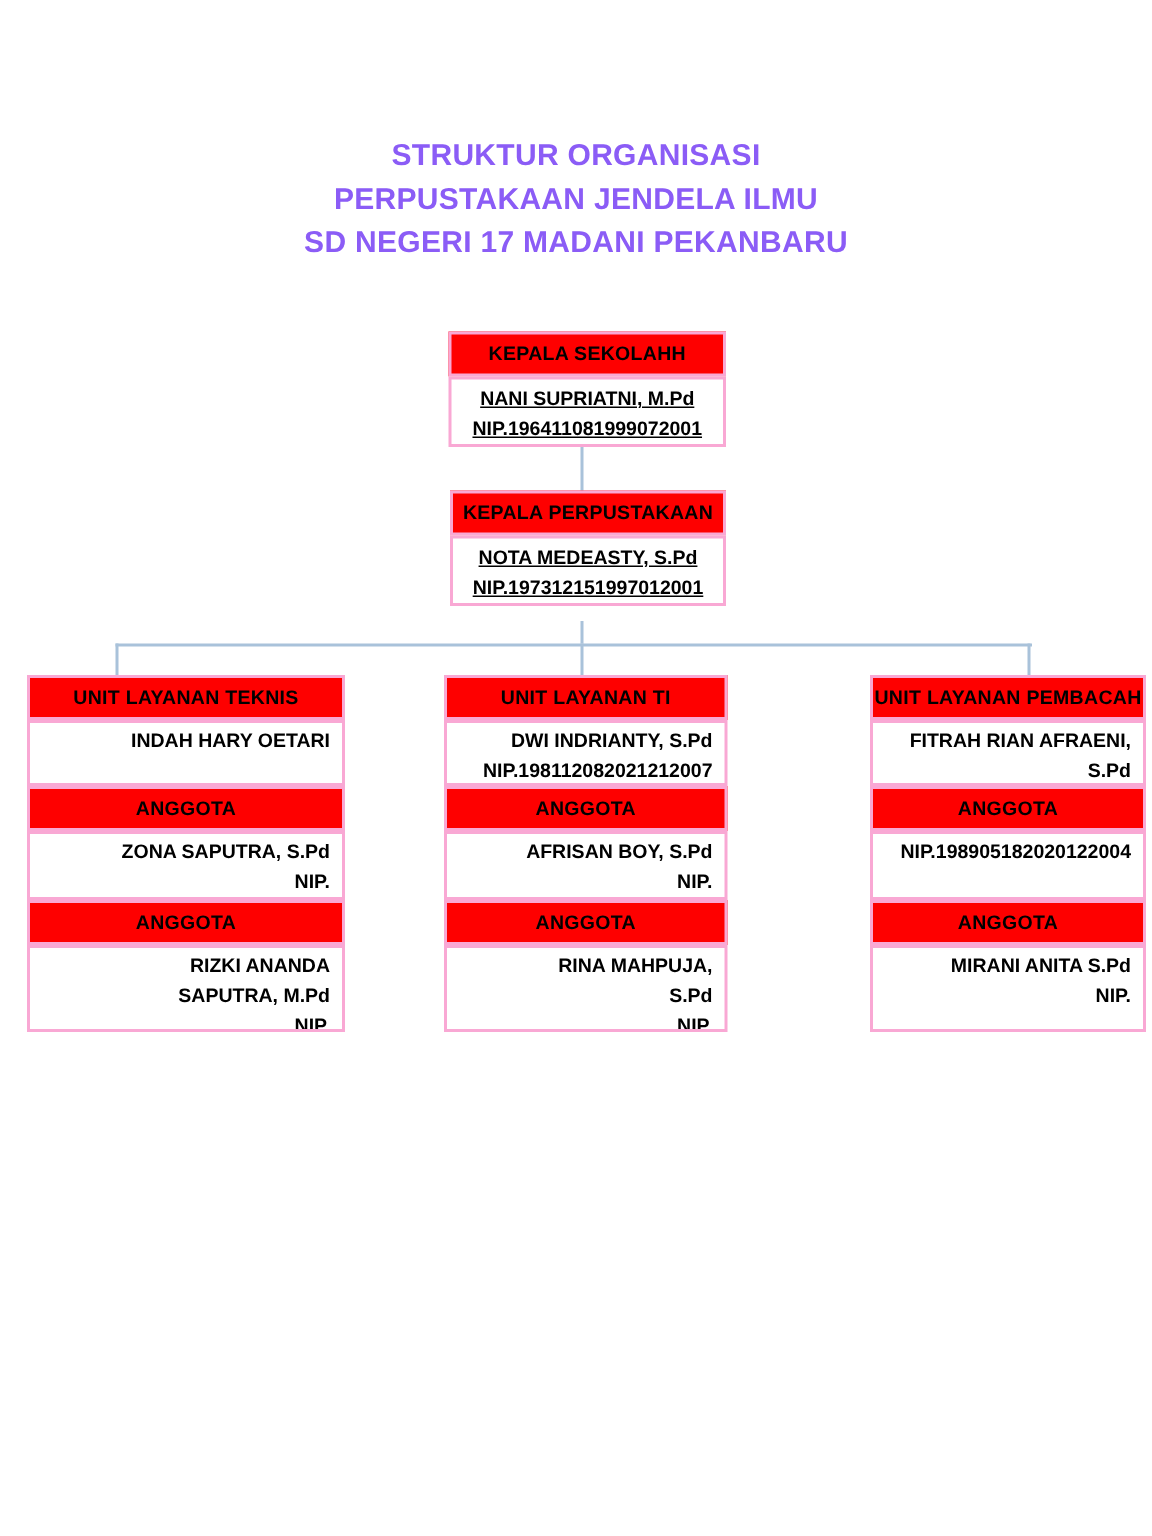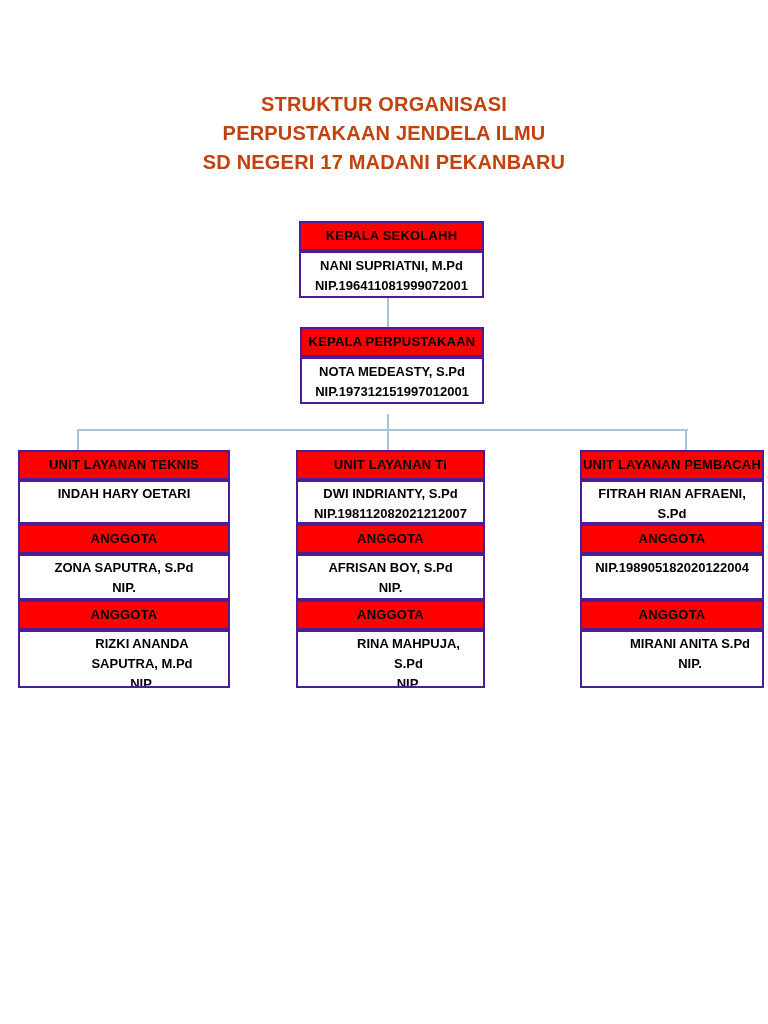--- a/index.html
+++ b/index.html
@@ -3,33 +3,33 @@
 <meta charset="utf-8">
 <style>
   html,body{margin:0;padding:0;background:#ffffff;}
   .page{
     position:relative;width:768px;height:1024px;background:#ffffff;
     font-family:"Liberation Sans",sans-serif;font-weight:bold;color:#000;
     overflow:hidden;
   }
   .title{
     position:absolute;left:0;top:90px;width:768px;text-align:center;
-    font-size:20px;line-height:29px;color:#c2410c;letter-spacing:0.2px;
+    font-size:20px;line-height:29px;color:#8b5cf6;letter-spacing:0.2px;
   }
   .box{position:absolute;box-sizing:border-box;}
   .seg{
-    box-sizing:border-box;border:2px solid #4c1d95;background:#fff;
+    box-sizing:border-box;border:2px solid #f9a8d4;background:#fff;
     overflow:hidden;
   }
   .seg.hdr{
     background:#fe0000;color:#000;text-align:center;
     height:30px;line-height:26px;font-size:13px;letter-spacing:0.2px;
   }
-  .seg.body{font-size:13px;line-height:20px;padding:2px 8px;text-align:center;}
-  .seg.body.center{text-align:center;}
+  .seg.body{font-size:13px;line-height:20px;padding:2px 8px;text-align:right;}
+  .seg.body.center{text-align:center;text-decoration:underline;}
   .seg + .seg{margin-top:0;}
   .topbox{width:185px;}
   .topbox .hdr{height:30px;}
   .topbox .body{height:47px;padding-top:3px;}
   .col .hdr{height:30px;}
   .col .head-body{height:44px;}
   .col .m1-body{height:46px;}
   .col .m2-body{height:58px;padding-left:44px;}
   .conn{position:absolute;background:#a9c2da;}
   .conn.v{width:2px;}

